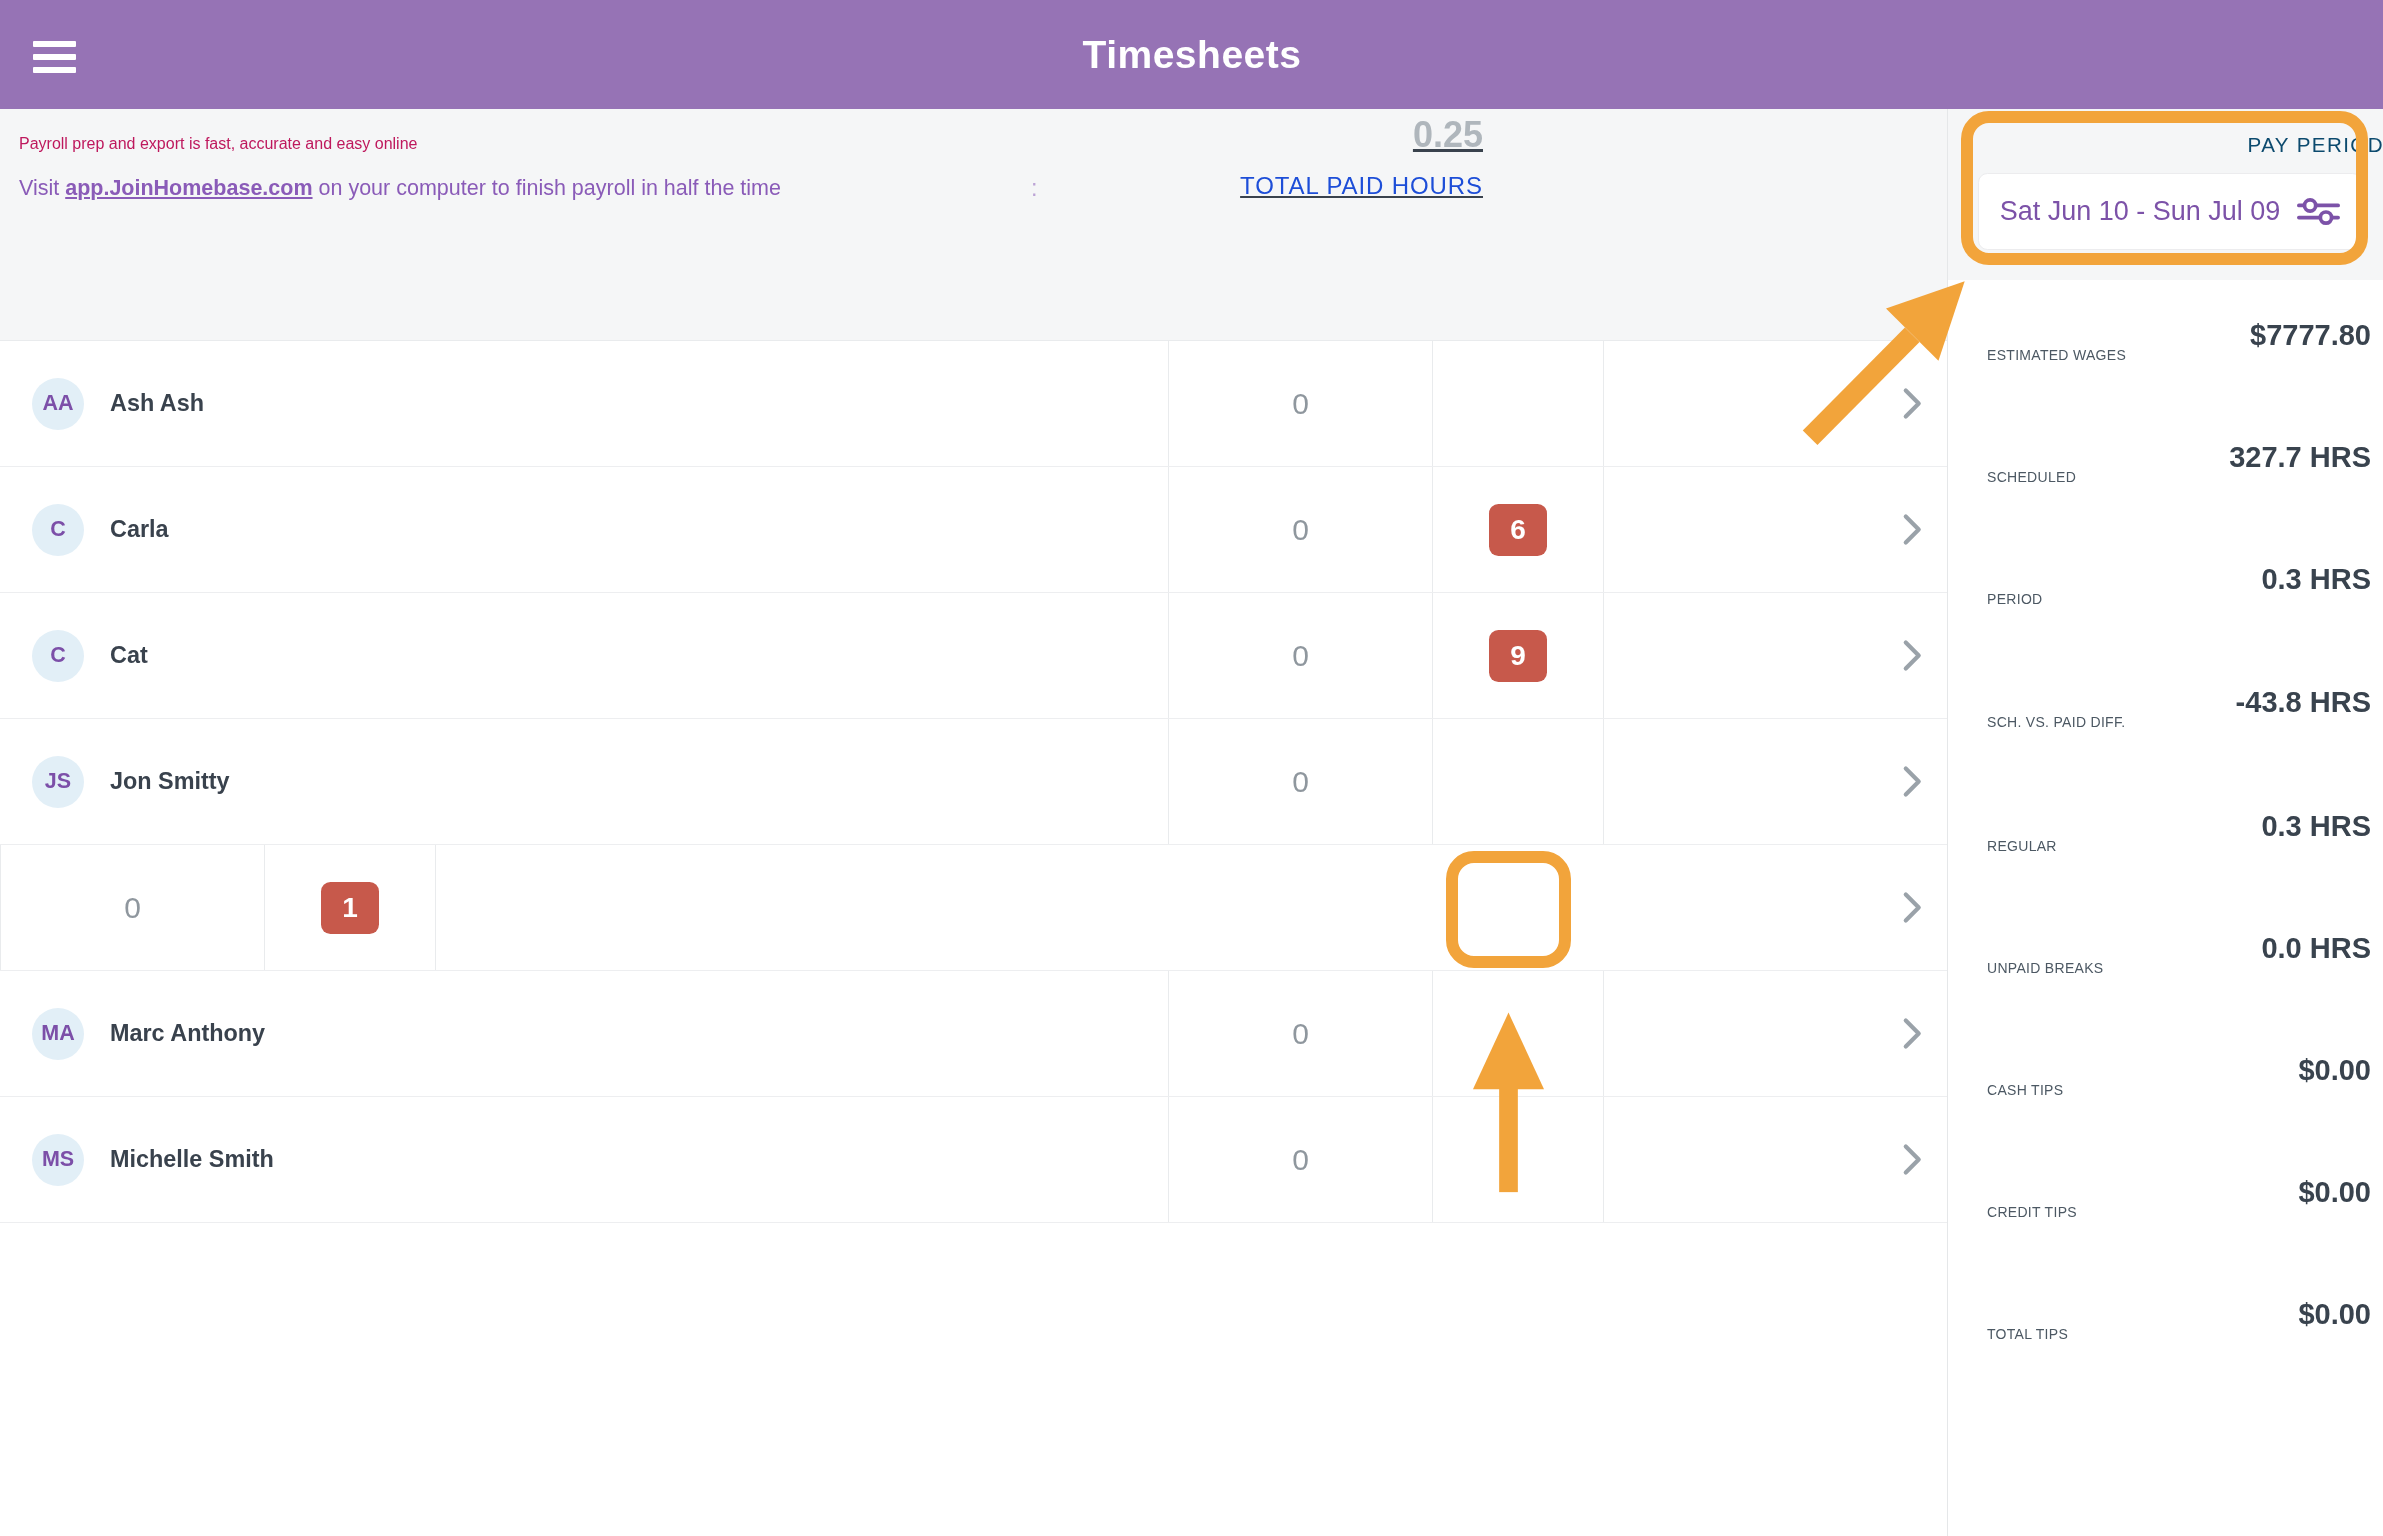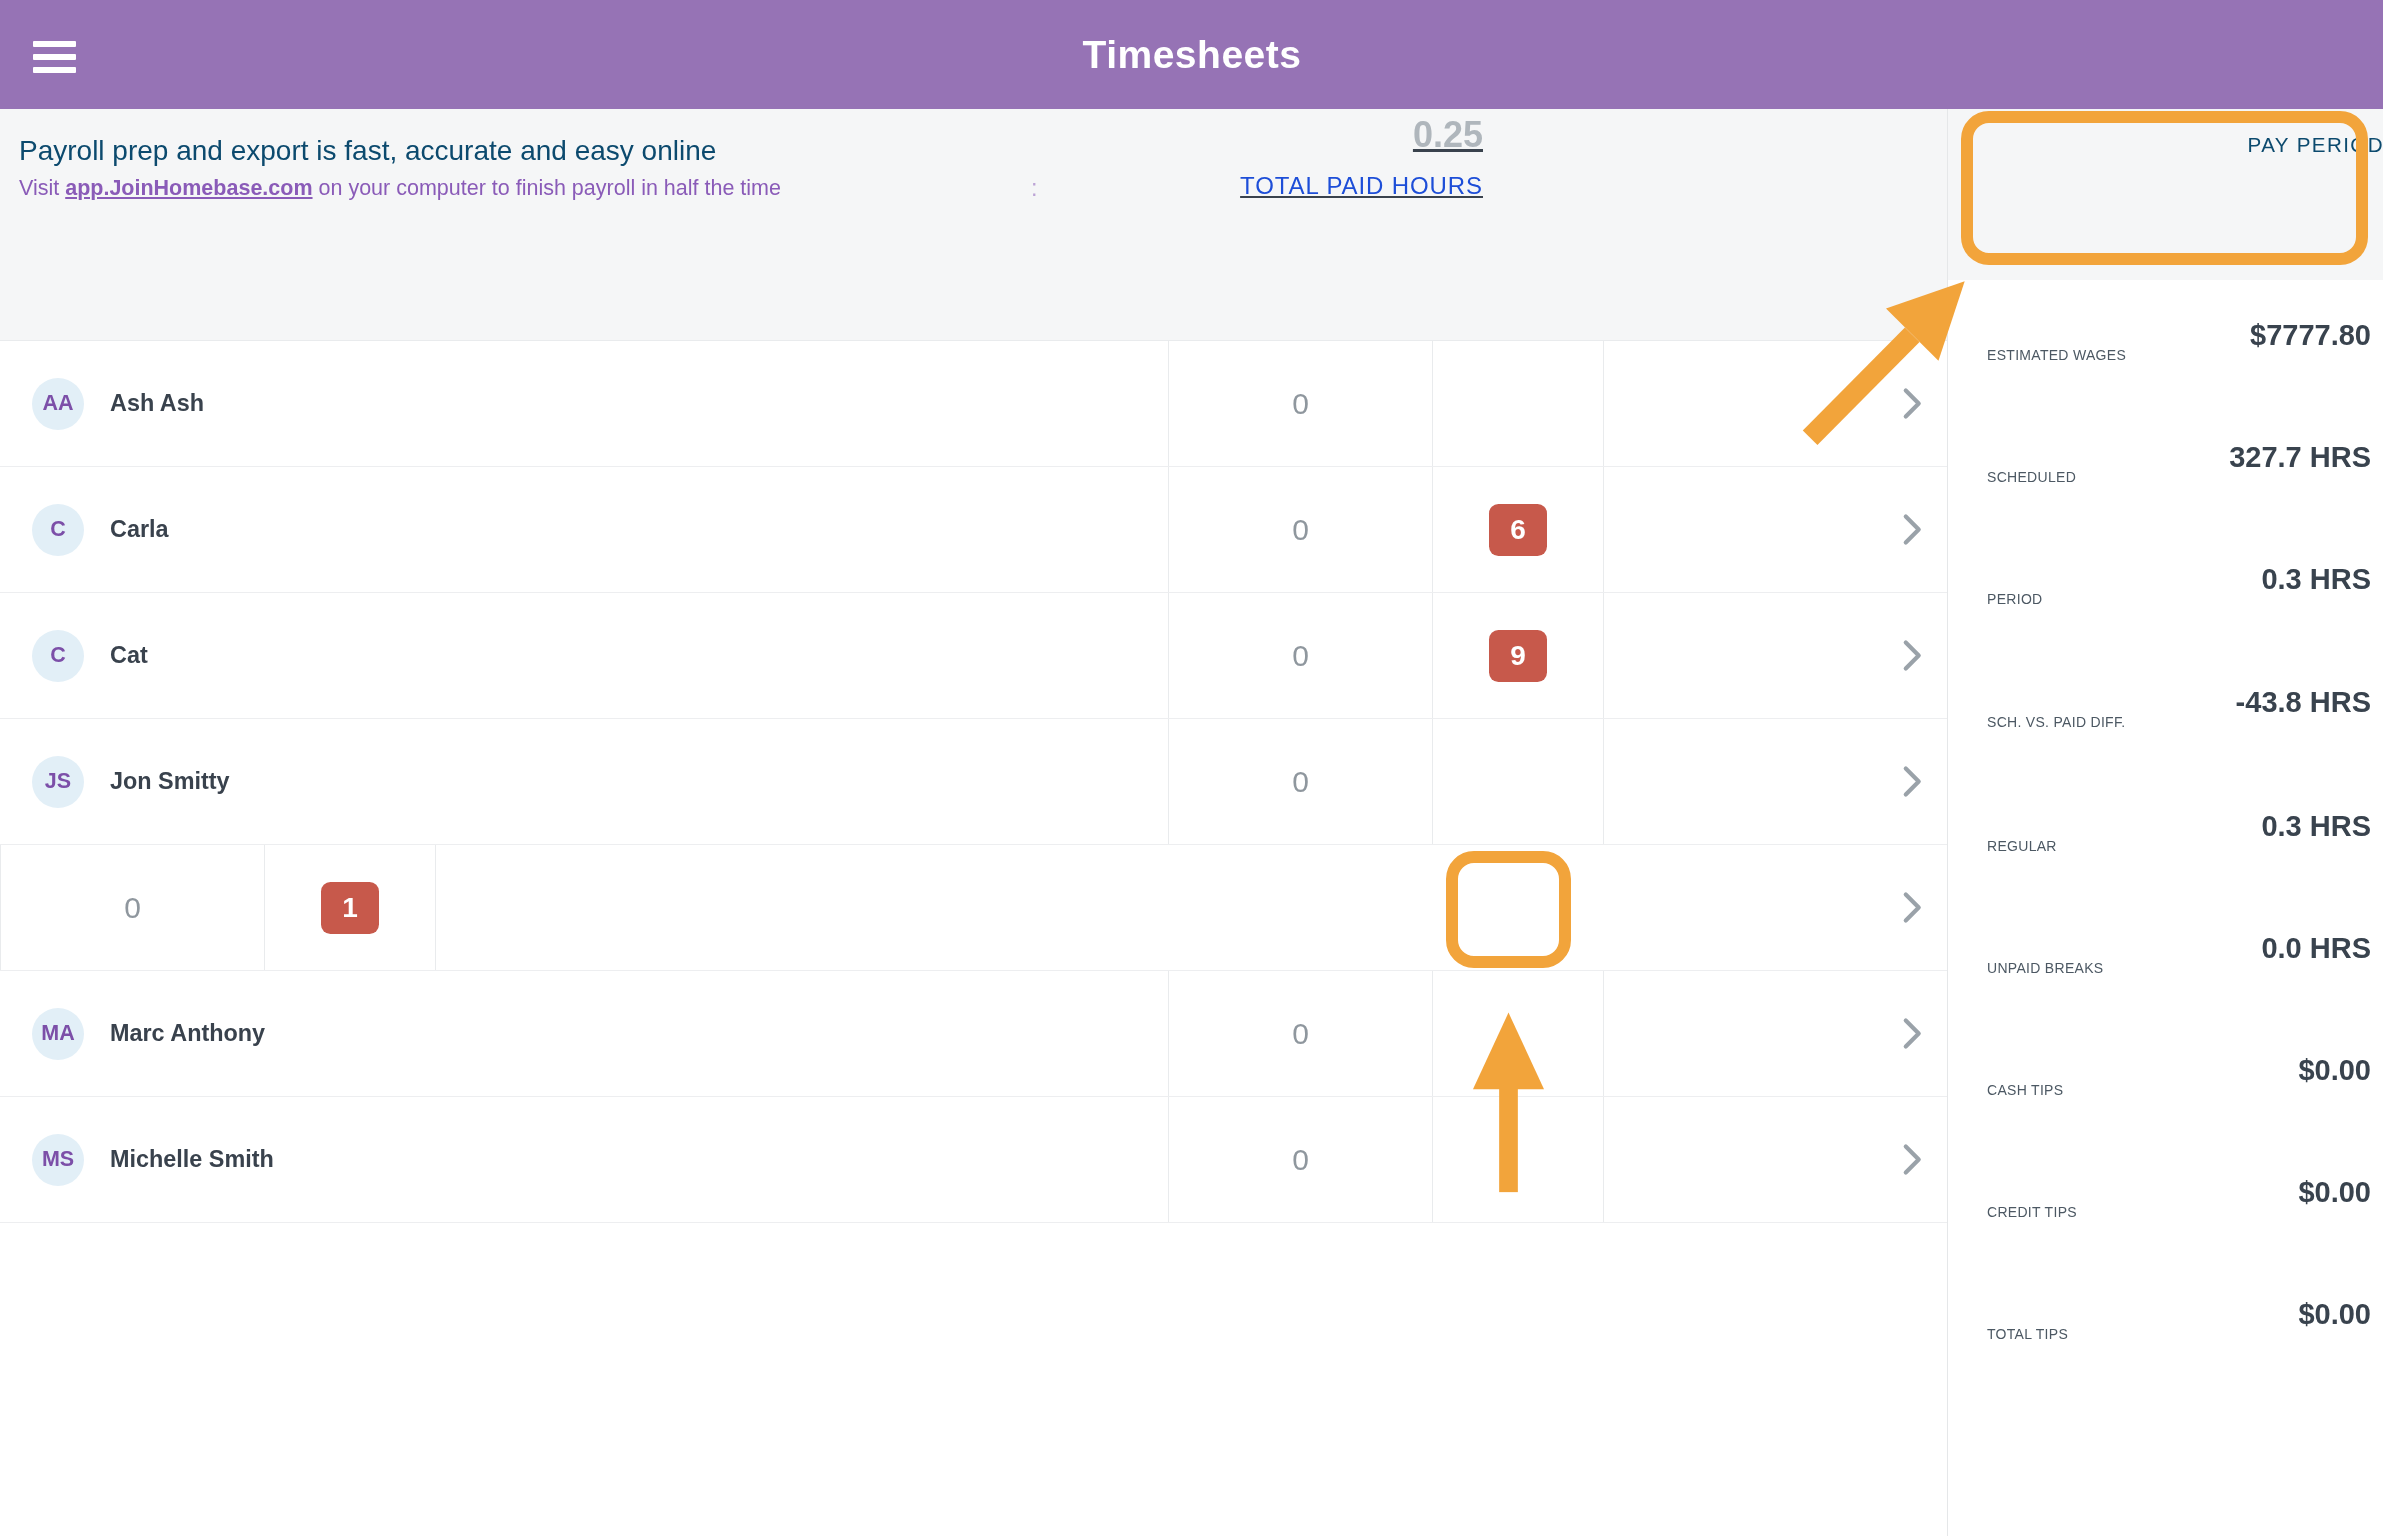--- a/index.html
+++ b/index.html
@@ -9,21 +9,21 @@
     background:#ffffff;color:#39424d;
   }
   
   .topbar{position:absolute;left:0;top:0;width:2384px;height:109px;background:#9673b5;}
   .hamburger{position:absolute;left:33px;top:41px;width:43px;height:32px;cursor:pointer;background:none;border:none;padding:0;}
   .hamburger span{display:block;width:43px;height:5.6px;background:#ffffff;border-radius:0.9px;margin-bottom:7.5px;}
   .app-title{position:absolute;left:0;top:0;width:2384px;height:109px;display:flex;align-items:center;justify-content:center;
     color:#ffffff;font-size:39px;font-weight:700;letter-spacing:0.5px;}
   
   .promo{position:absolute;left:0;top:109px;width:1947px;height:231px;background:#f5f6f7;}
-  .promo-line1{position:absolute;left:19px;top:26px;font-size:28px;color:#0c4a6e;}
+  .promo-line1{position:absolute;left:19px;top:26px;font-size:16px;color:#be185d;}
   .promo-line2{position:absolute;left:19px;top:67px;font-size:21.5px;color:#8a5bb8;}
   .promo-line2 b{font-weight:700;text-decoration:underline;}
   .promo-colon{position:absolute;left:1031px;top:66px;font-size:23.4px;color:#bca4d6;}
   .totals{position:absolute;right:464px;top:7.5px;text-align:right;text-decoration:underline;}
   .totals-value{font-size:36px;font-weight:600;color:#afb6bc;line-height:1;}
   .totals-label{margin-top:19px;font-size:24px;color:#1d4ed8;letter-spacing:0.9px;}
   
   .colhead{position:absolute;top:279px;transform:translateX(-50%);font-size:19.7px;color:#8a9197;letter-spacing:0.5px;white-space:nowrap;}
   
   .etable{position:absolute;left:0;top:340px;width:1947px;border-top:1.9px solid #e9ebed;}
@@ -185,20 +185,29 @@
             <polyline points="5,6 19,20 5,34" fill="none" stroke="#9aa2a9" stroke-width="4.5" stroke-linecap="round" stroke-linejoin="round"></polyline>
           </svg>
       </div>
     </div>
 
   </div>
 
   <div class="sidebar">
     <div class="sidebar-top"></div>
     <div class="pp-label">PAY PERIOD</div>
+    <div class="pp-card">
+      <span class="pp-range">Sat Jun 10 - Sun Jul 09</span>
+      <svg width="43" height="28" viewBox="0 0 46 30">
+        <line x1="2" y1="8" x2="44" y2="8" stroke="#7c52a8" stroke-width="4" stroke-linecap="round"></line>
+        <line x1="2" y1="21" x2="44" y2="21" stroke="#7c52a8" stroke-width="4" stroke-linecap="round"></line>
+        <circle cx="14" cy="8" r="6" fill="#ffffff" stroke="#7c52a8" stroke-width="4"></circle>
+        <circle cx="31" cy="21" r="6" fill="#ffffff" stroke="#7c52a8" stroke-width="4"></circle>
+      </svg>
+    </div>
     <div class="pp-highlight"></div>
 
     <div class="stats">
       <div class="stat">
         <span class="stat-label">ESTIMATED WAGES</span>
         <span class="stat-value">$7777.80</span>
       </div>
       <div class="stat">
         <span class="stat-label">SCHEDULED</span>
         <span class="stat-value">327.7 HRS</span>

